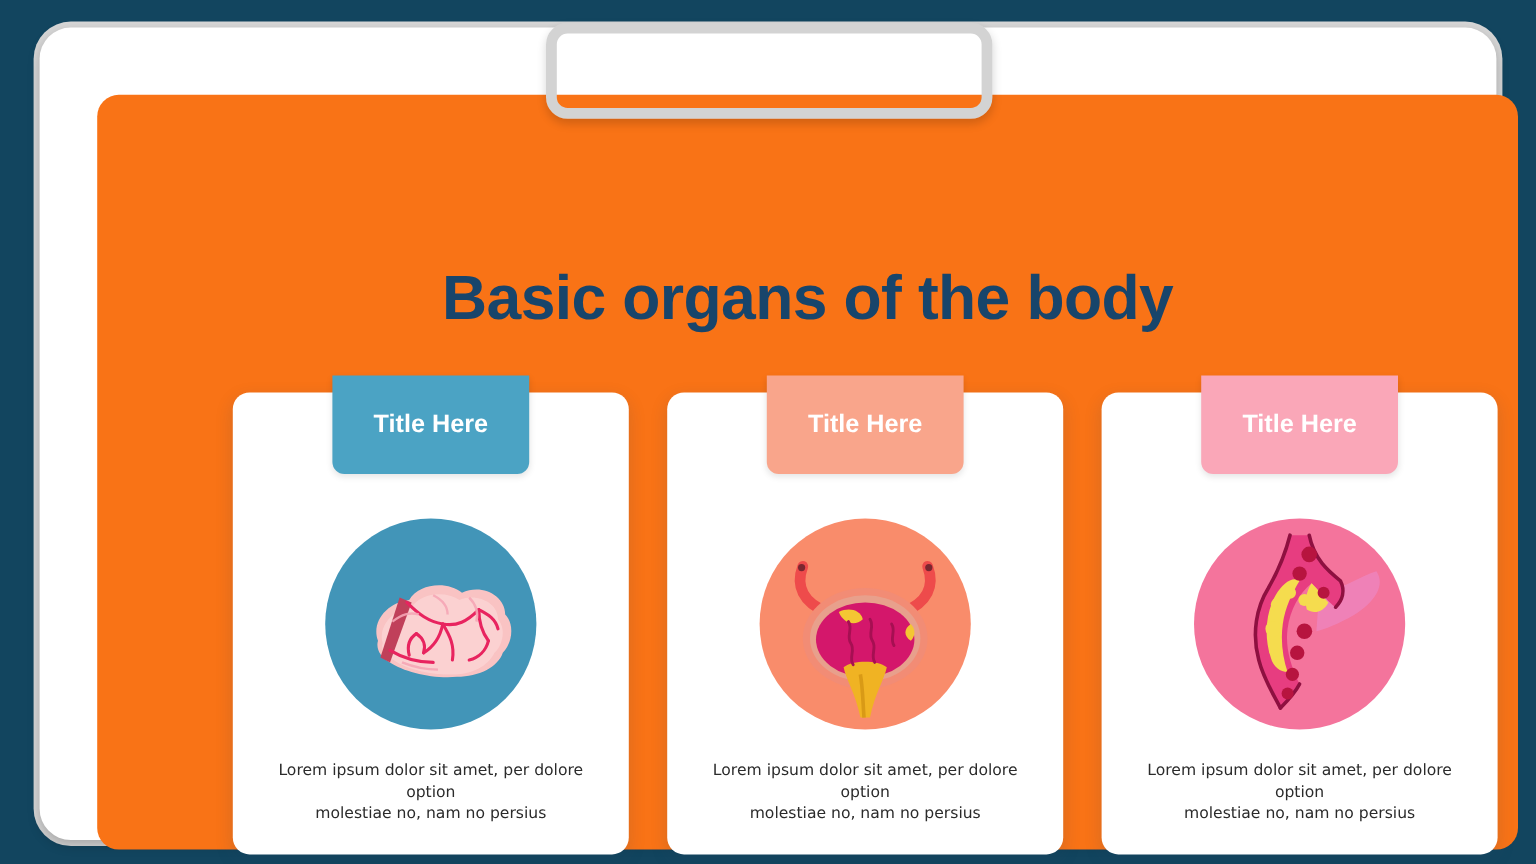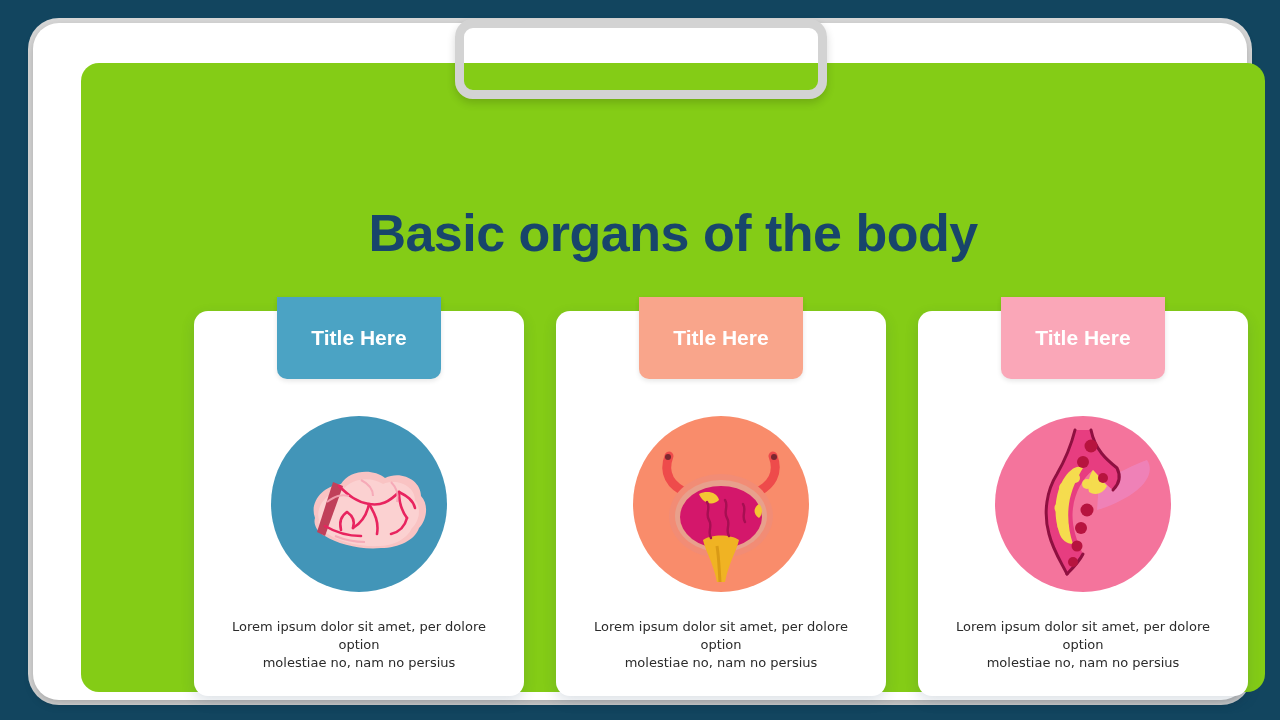--- a/index.html
+++ b/index.html
@@ -26,24 +26,24 @@
     height: 677px;
     background: #ffffff;
     border-radius: 26px;
     box-shadow: 0 4px 10px rgba(0,0,0,0.22),
                 0 0 0 5px #d7d7d7;
   }
 
   .screen {
     position: absolute;
     left: 48px;
-    top: 40px;
+    top: 56px;
     width: 1184px;
     height: 629px;
-    background: #84cc16;
+    background: #f97316;
     border-radius: 18px;
   }
 
   
   .notch {
     position: absolute;
     left: 455px;
     top: 19px;
     width: 372px;
     height: 80px;

